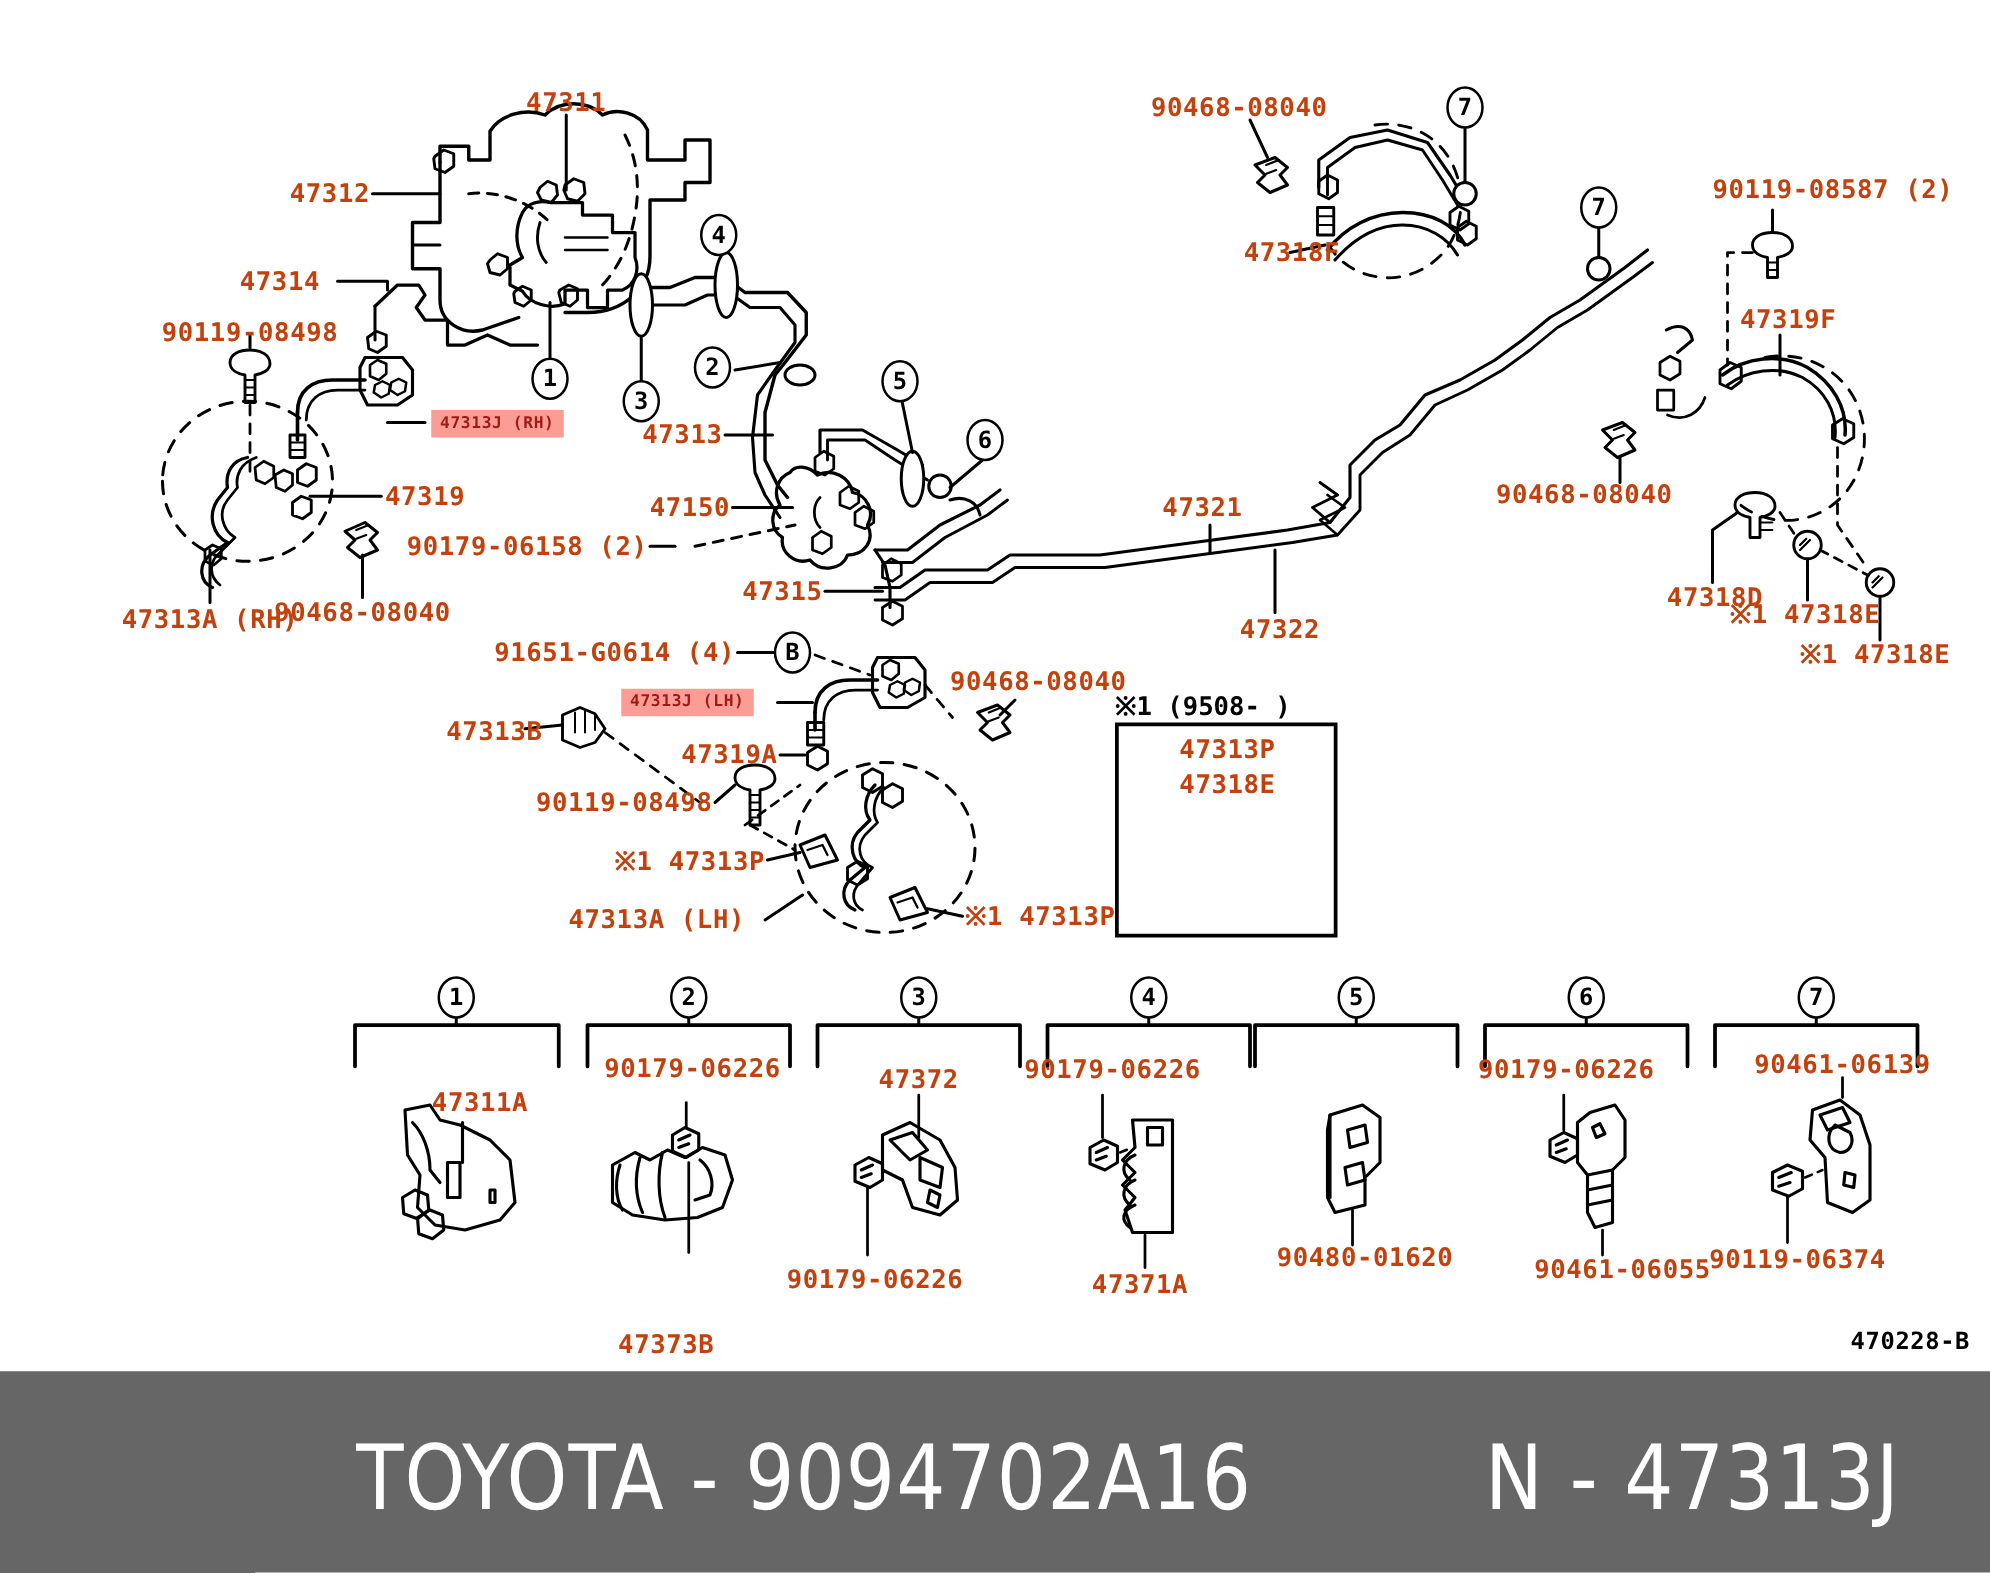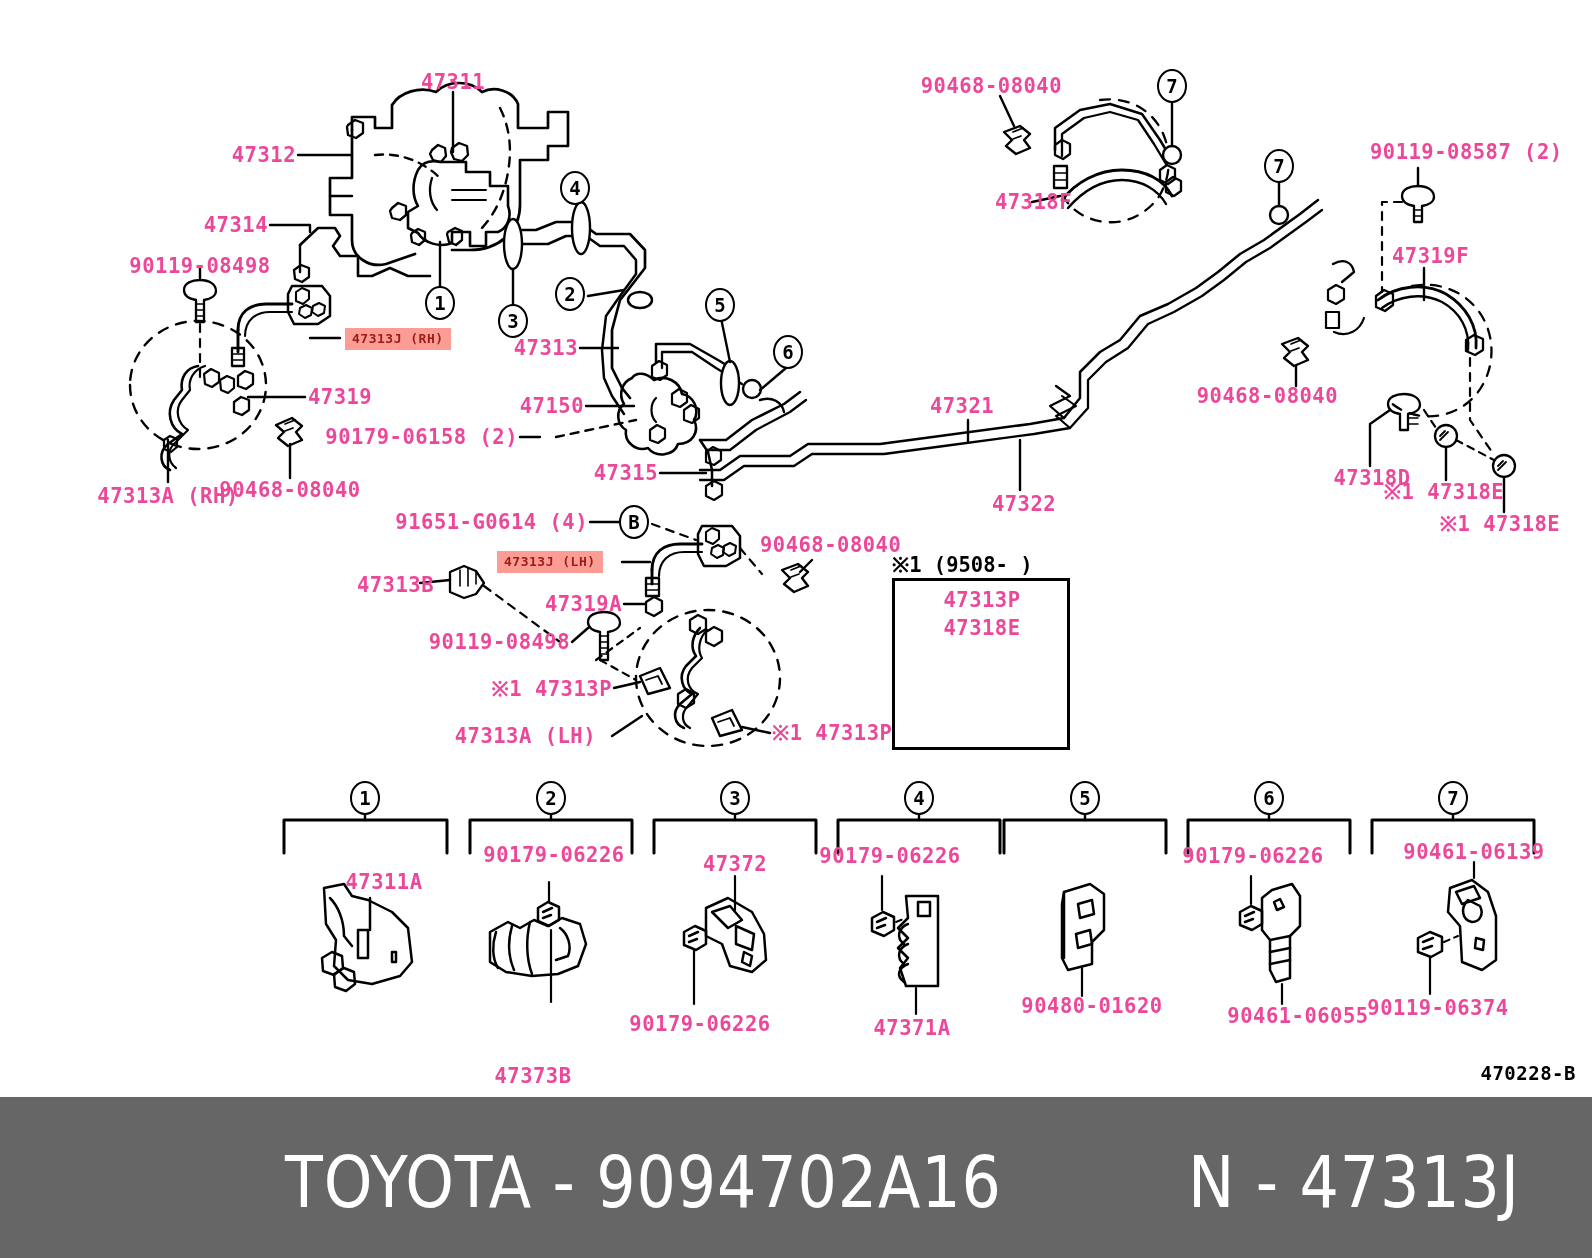--- a/index.html
+++ b/index.html
@@ -2,21 +2,21 @@
 <html><head>
 <meta charset="utf-8">
 <style>
   html,body{margin:0;padding:0;background:#fff;}
   body{width:1592px;height:1258px;position:relative;overflow:hidden;
        font-family:"DejaVu Sans Mono","Liberation Mono",monospace;}
 
   #canvas{position:absolute;left:0;top:0;width:1592px;height:1258px;}
   #svglayer{position:absolute;left:0;top:0;width:1592px;height:1258px;}
 
-  .lbl{position:absolute;white-space:nowrap;color:#ec4899;
+  .lbl{position:absolute;white-space:nowrap;color:#c2410c;
        font-family:"DejaVu Sans Mono","Liberation Mono",monospace;
        font-weight:bold;font-size:20.5px;letter-spacing:0.5px;
        line-height:1;transform:translateY(-50%);}
   .lbl.r{transform:translate(-100%,-50%);}
   .lbl.c{transform:translate(-50%,-50%);}
 
   .hl{position:absolute;white-space:nowrap;
       font-family:"DejaVu Sans Mono","Liberation Mono",monospace;
       font-weight:bold;font-size:13px;letter-spacing:0.5px;
       background:#fb9c95;color:#9e1b13;padding:4px 7px 5px 7px;
@@ -472,21 +472,21 @@
                  L1010,730 L996,740 L976,742 L956,736 L938,726 Z"></path>
         <ellipse cx="968" cy="708" rx="14" ry="12"></ellipse>
         <ellipse cx="994" cy="722" rx="13" ry="14"></ellipse>
       </g>
 
     </g>
   </svg>
 
   <div class="lbl c" style="left:453px;top:82px;">47311</div>
   <div class="lbl r" style="left:296px;top:155px;">47312</div>
-  <div class="lbl r" style="left:268px;top:225px;">47314</div>
+  <div class="lbl r" style="left:256px;top:225px;">47314</div>
   <div class="lbl c" style="left:200px;top:266px;">90119-08498</div>
   <div class="lbl" style="left:308px;top:397px;">47319</div>
   <div class="lbl c" style="left:168px;top:496px;">47313A (RH)</div>
   <div class="lbl c" style="left:290px;top:490px;">90468-08040</div>
   <div class="lbl r" style="left:578px;top:348px;">47313</div>
   <div class="lbl r" style="left:584px;top:406px;">47150</div>
   <div class="lbl r" style="left:518px;top:437px;">90179-06158 (2)</div>
   <div class="lbl r" style="left:658px;top:473px;text-align:right;">47315</div>
   <div class="lbl r" style="left:588px;top:522px;">91651-G0614 (4)</div>
   <div class="lbl r" style="left:418px;top:585px;margin-left:16px;">47313B</div>

